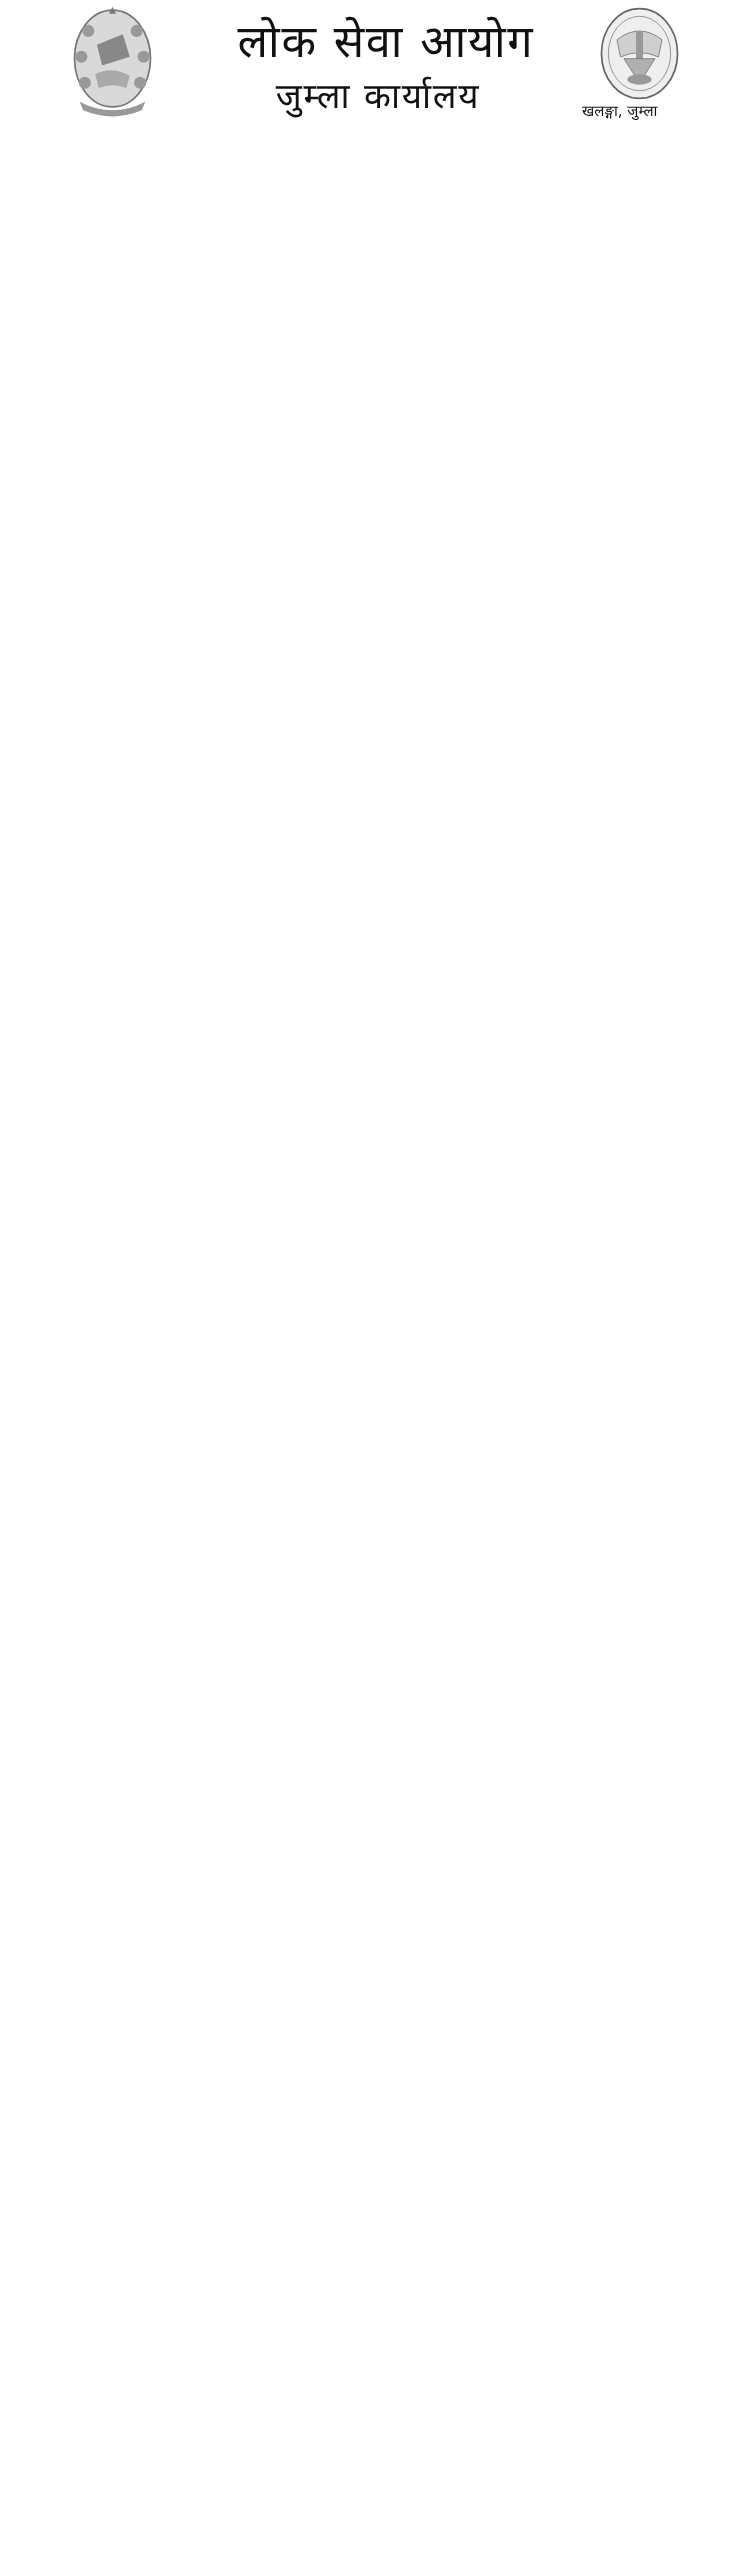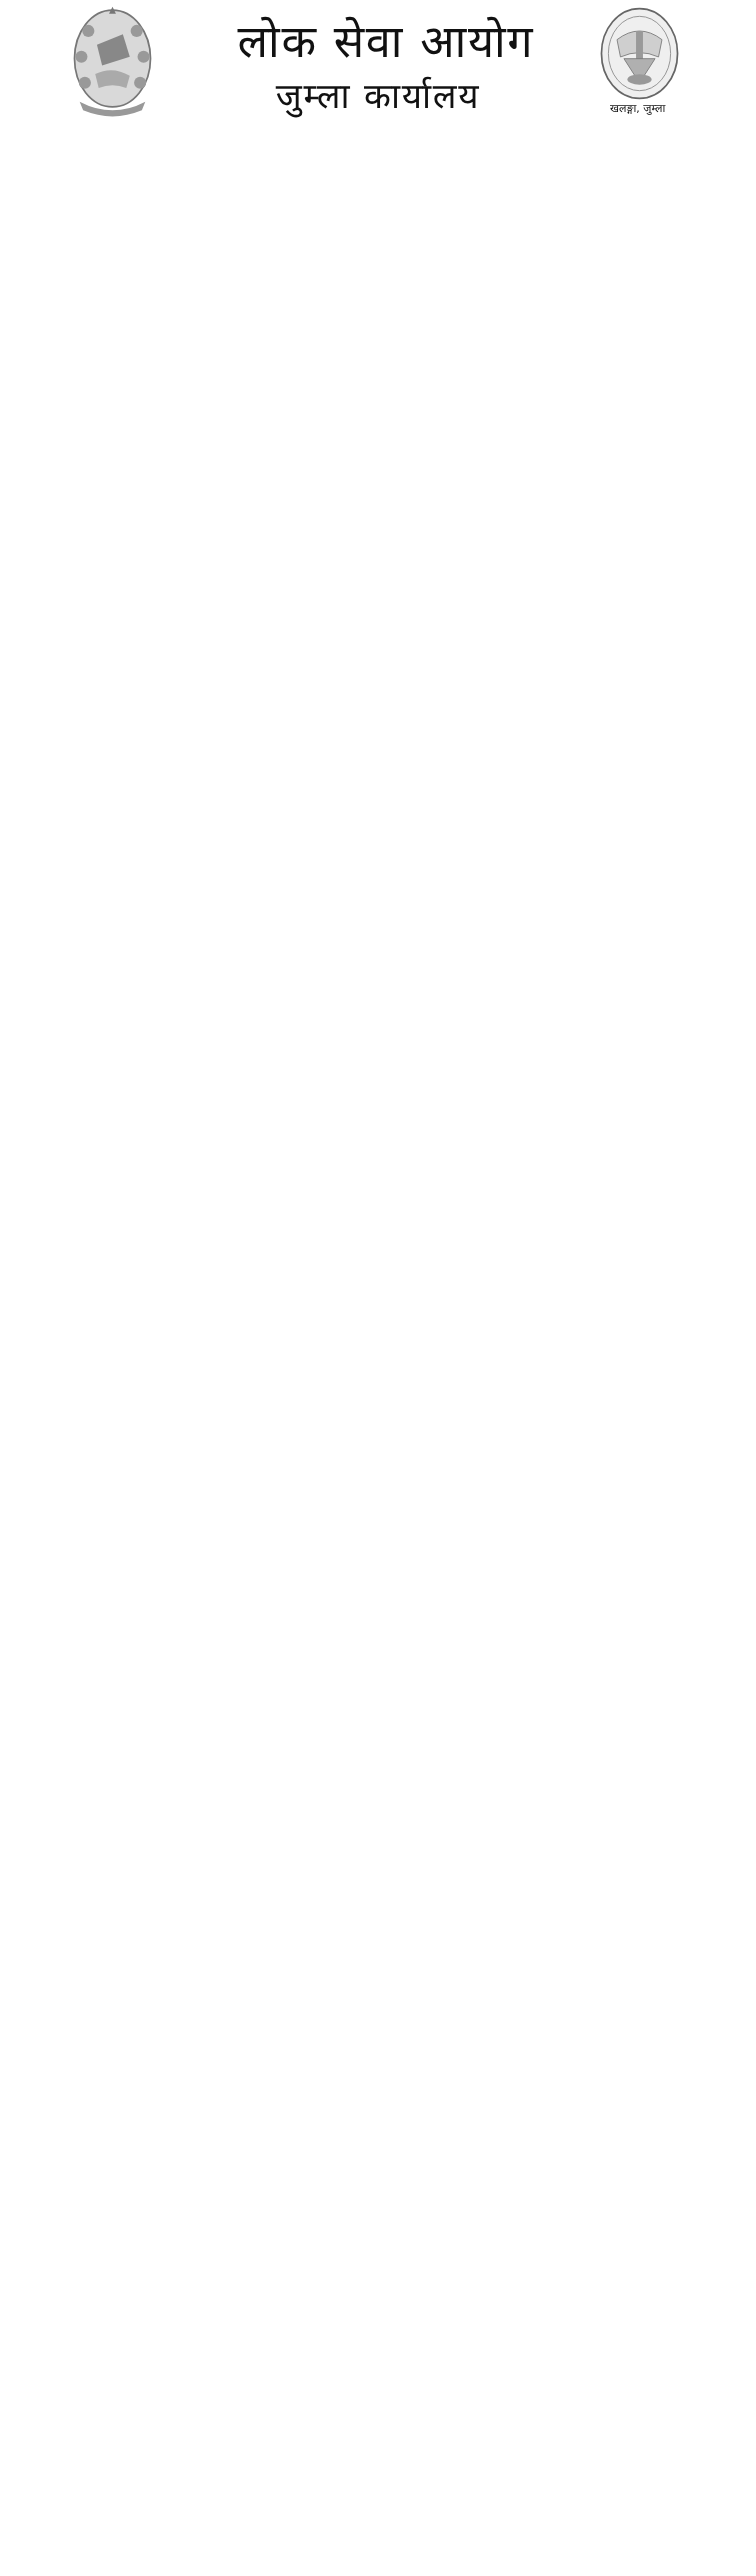--- a/index.html
+++ b/index.html
@@ -3,21 +3,21 @@
 <meta charset="utf-8">
 <style>
   html, body { margin: 0; padding: 0; background: #ffffff; }
   body { width: 756px; font-family: "DejaVu Sans", "Liberation Sans", sans-serif; color: #111; }
   .page { position: relative; width: 756px; }
   .letterhead { position: relative; height: 121px; }
   .emblem-left { position: absolute; left: 69px; top: 5.2px; width: 87px; height: 114px; }
   .emblem-right { position: absolute; left: 598px; top: 5.2px; width: 83px; height: 97px; }
   .title-main { position: absolute; left: 16px; right: 0; top: 8.7px; text-align: center; font-size: 45px; font-family: "DejaVu Serif", serif; letter-spacing: 1.7px; }
   .title-sub { position: absolute; left: 0; right: 0; top: 71px; text-align: center; font-size: 35px; font-family: "DejaVu Serif", serif; letter-spacing: 1.7px; }
-  .location { position: absolute; left: 610px; top: 100px; font-size: 11px; }
+  .location { position: absolute; left: 582px; top: 100px; font-size: 15px; }
   .rule { position: absolute; left: 0; right: 0; top: 126px; height: 2.6px; background: #111; }
   .notice-title { position: absolute; left: 0; right: 0; top: 158px; text-align: center; font-size: 14.7px; }
   .notice-no { position: absolute; left: 0; right: 0; top: 177px; text-align: center; font-size: 14.7px; font-weight: bold; text-decoration: underline; }
   .intro { position: absolute; left: 7px; right: 7px; top: 212px; font-size: 12.6px; line-height: 23.4px; text-align: justify; text-indent: 48px; }
   .intro b { font-weight: bold; }
 
   .info { position: absolute; left: 10.4px; top: 343px; width: 745px; border-collapse: collapse; border: 2.6px double #111; font-size: 12px; }
   .info td { border: 0.9px solid #111; height: 30px; padding: 0 3.5px; }
   .info td b { font-weight: bold; }
 

